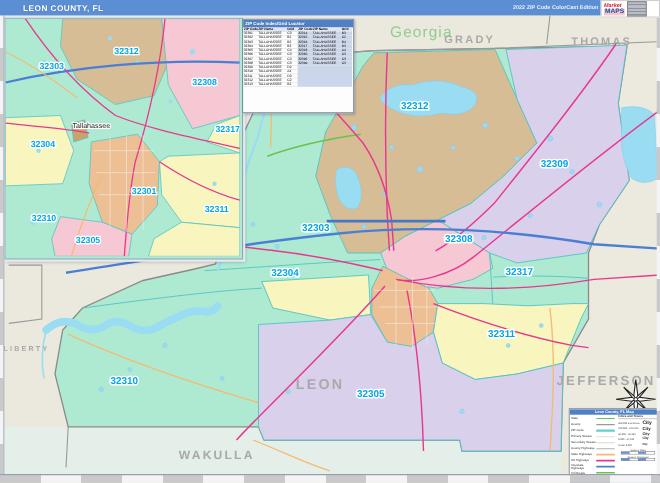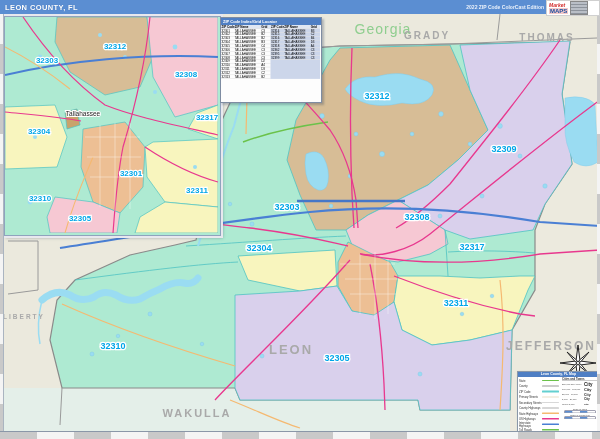--- a/index.html
+++ b/index.html
@@ -3,21 +3,21 @@
 <meta charset="utf-8">
 <style>
   html,body{margin:0;padding:0;background:#fff;}
   body{width:600px;height:439px;overflow:hidden;position:relative;
        font-family:"Liberation Sans","DejaVu Sans",sans-serif;}
   #stage{position:absolute;inset:0;width:600px;height:439px;background:#ebe9dd;}
 
   
   .titlebar{position:absolute;left:0;top:0;width:600px;height:14px;background:#5b8ed2;
             display:flex;align-items:center;z-index:40;}
-  .titlebar .t-left{color:#fff;font-size:7.5px;font-weight:bold;letter-spacing:.4px;padding-left:5px;
+  .titlebar .t-left{color:#fff;font-size:7.5px;font-weight:bold;letter-spacing:.4px;padding-left:21px;
                     text-shadow:0 0 1px #3a6bb0;}
   .titlebar .t-right{position:absolute;right:56px;top:4px;color:#eaf1fb;font-size:5px;font-weight:bold;}
   .logo{position:absolute;right:0;top:0;width:54px;height:16px;background:#fff;border:1px solid #d0d0d0;
         box-sizing:border-box;display:flex;align-items:center;z-index:50;}
   .logo .brand{line-height:1;padding-left:2px;}
   .logo .b1{display:block;color:#d22a2a;font-size:5px;font-style:italic;font-weight:bold;}
   .logo .b2{display:block;color:#1d4fa0;font-size:6px;font-weight:bold;background:#f3c8c8;padding:0 1px;}
   .logo .tag{margin-left:2px;width:16px;height:12px;background:#b9bec6;
              background-image:repeating-linear-gradient(#b9bec6 0 2px,#8d939c 2px 3px);
              border:1px solid #888;}

